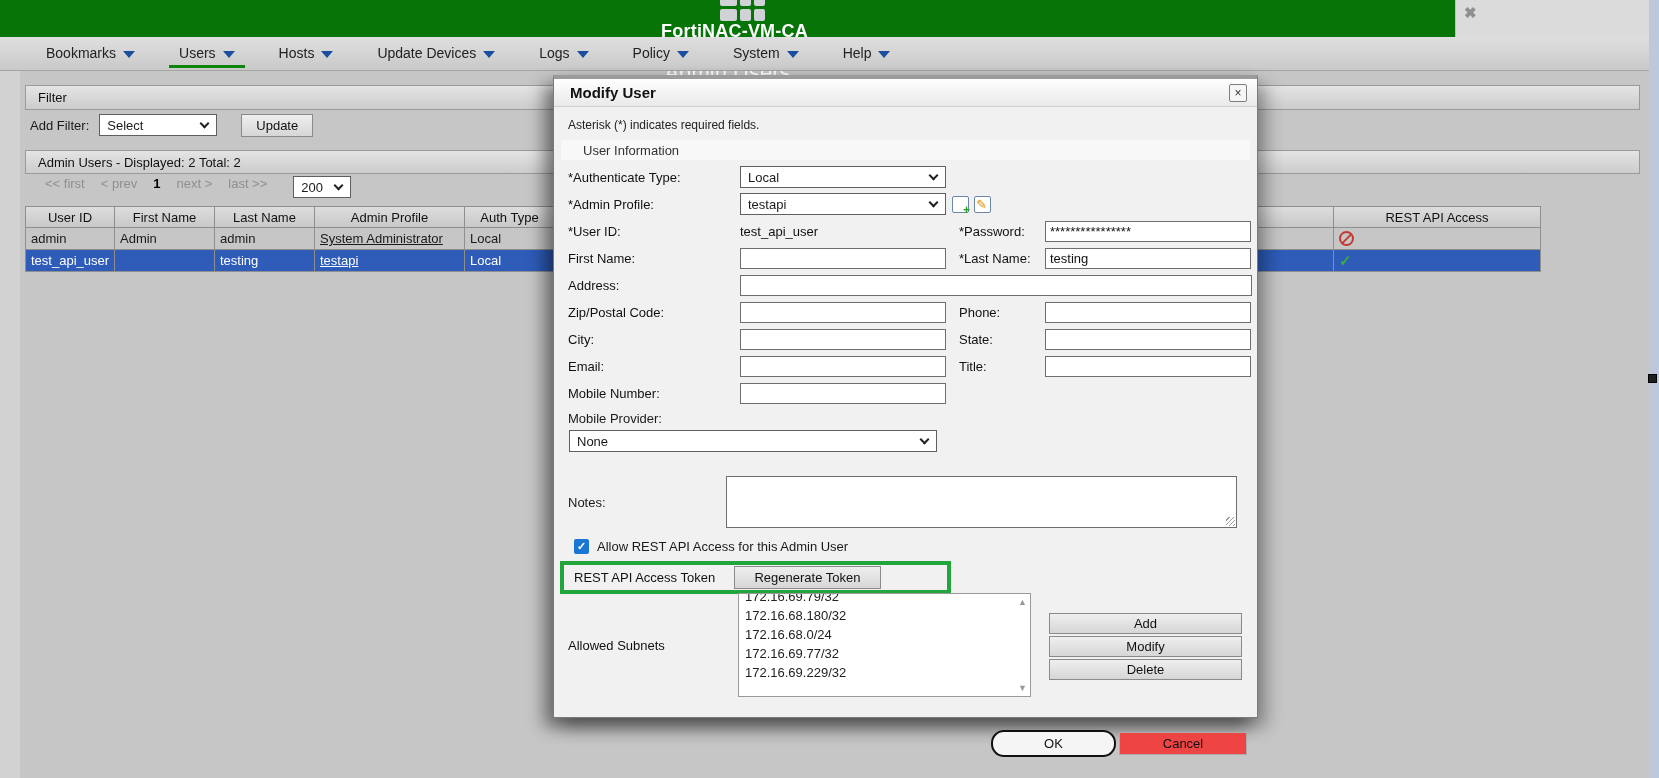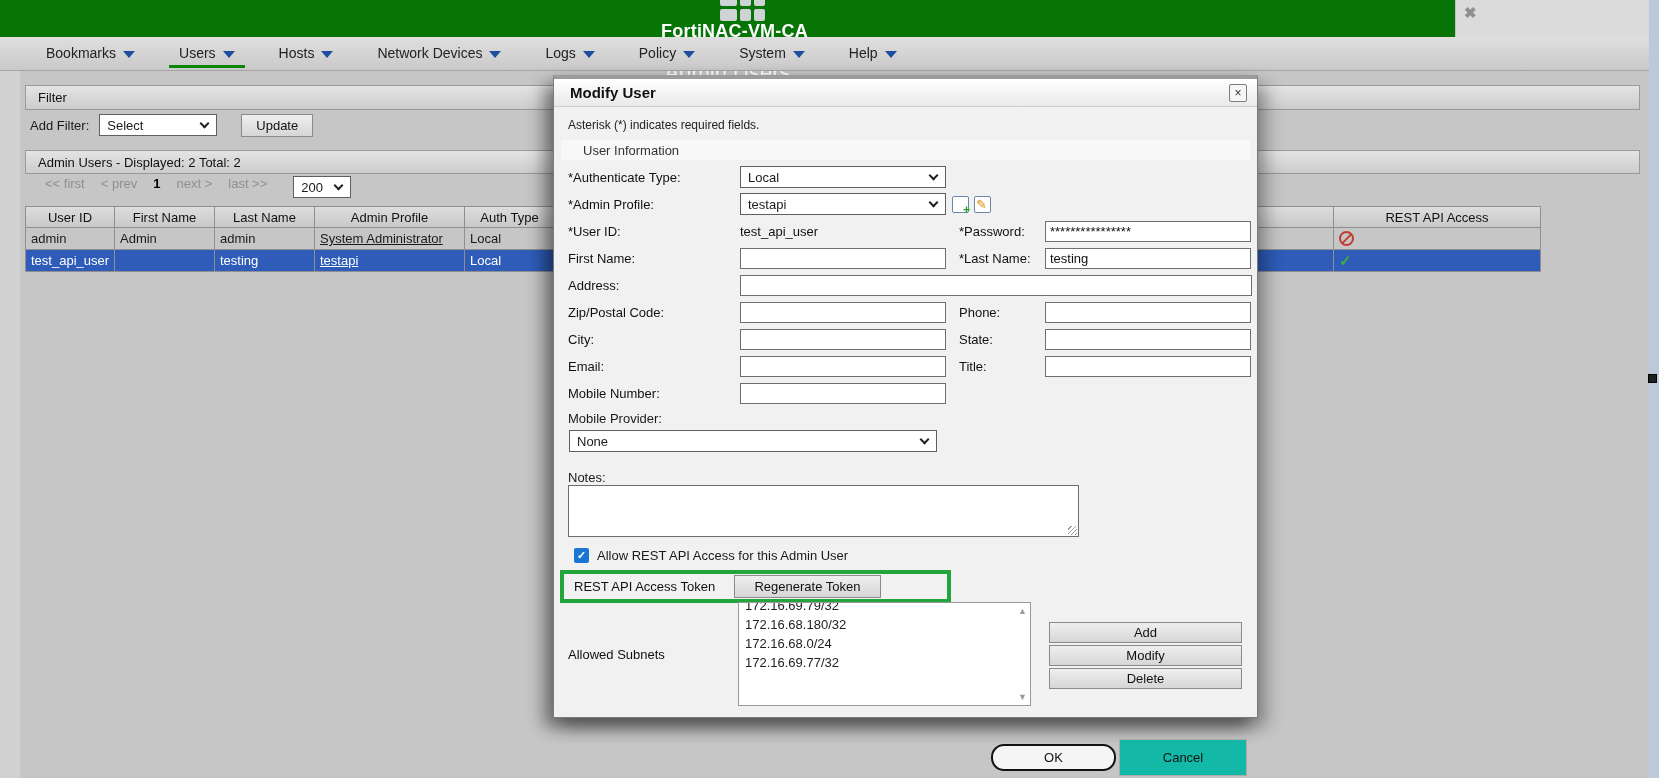--- a/index.html
+++ b/index.html
@@ -75,42 +75,42 @@
   .tinput { width:206px; height:21px; background:#fff; border:1px solid #6e6e6e; font-family:"Liberation Sans",sans-serif; font-size:13px; padding:0 4px; color:#111; }
   .winput { width:512px; }
   .sel-small { width:206px; }
   .static-val { width:206px; color:#111; }
   .mini-icons { display:flex; gap:5px; margin-left:6px; }
   .mi { width:17px; height:17px; background:#fff; border:1px solid #6b87a8; border-radius:2px; position:relative; cursor:pointer; }
   .mi-new::after { content:"+"; position:absolute; right:-2px; bottom:-5px; color:#1fa31f; font-weight:bold; font-size:12px; }
   .mi-edit::after { content:"\270E"; position:absolute; left:1px; top:0px; color:#d98e00; font-size:13px; }
   .mp-label { height:18px; display:flex; align-items:center; margin:3px 0 3px 14px; }
   .mp-sel { margin-left:15px; width:368px; }
-  .notes-row { display:flex; margin-top:18px; padding-left:14px;flex-direction:column; }
+  .notes-row { display:flex; margin-top:24px; padding-left:14px; }
   .notes-label { width:158px; display:flex; align-items:center; }
   .notes-box { width:511px; height:52px; background:#fff; border:1px solid #6e6e6e; position:relative; }
   .grip { position:absolute; right:1px; bottom:1px; width:9px; height:9px;
           background:repeating-linear-gradient(135deg,transparent,transparent 2px,#9a9a9a 2px,#9a9a9a 3px); }
   .chk-row { display:flex; align-items:center; gap:8px; margin:9px 0 0 20px; height:18px; }
   .chk { width:15px; height:15px; background:#1976d2; border-radius:2px; display:flex; align-items:center; justify-content:center; color:#fff; font-size:11px; font-weight:bold; cursor:pointer; }
   .hl-box { margin:6px 0 0 6px; width:391px; height:33px; border:4px solid #22a63c; display:flex; align-items:center; background:#f1f1f1; }
   .hl-box .lbl { margin-left:10px; width:160px; color:#111; }
   .regen { width:147px; height:23px; }
   .subnets { display:flex; margin-top:-1px; padding-left:14px; }
   .sub-label { width:170px; display:flex; align-items:center; color:#111; }
   .listbox { width:293px; height:104px; background:#fff; border:1px solid #9a9a9a; overflow:hidden; position:relative; padding-left:6px; }
   .listbox ul { list-style:none; margin-top:-7px; }
   .listbox li { line-height:19px; color:#222; white-space:nowrap; }
   .sb-up,.sb-dn { position:absolute; right:3px; color:#9a9a9a; font-size:9px; cursor:pointer; }
   .sb-up { top:3px; } .sb-dn { bottom:3px; }
   .sub-btns { margin-left:18px; margin-top:20px; display:flex; flex-direction:column; gap:2px; }
   .sub-btns .btn { width:193px; height:21px;text-align:right; }
   .ok-row { display:flex; align-items:center; gap:3px; margin:33px 0 0 437px; }
   .ok-btn { width:125px; height:27px; border:2px solid #111; border-radius:13px; background:#f5f5f5; font-size:13px; }
-  .cancel-btn { width:128px; height:37px; border:1px solid #ababab; background:#14b8a6; }
+  .cancel-btn { width:128px; height:23px; border:1px solid #ababab; background:#ef4444; }
 </style>
 </head>
 <body>
 
 <div class="abs topbar">
   <div class="logo">
       <span></span>
       <span></span>
       <span></span>
       <span></span>
@@ -132,21 +132,21 @@
     </div>
   <div class="nav-item active">
       <span>Users</span>
       <span class="tri"></span>
     </div>
   <div class="nav-item">
       <span>Hosts</span>
       <span class="tri"></span>
     </div>
   <div class="nav-item">
-      <span>Network Devices</span>
+      <span>Update Devices</span>
       <span class="tri"></span>
     </div>
   <div class="nav-item">
       <span>Logs</span>
       <span class="tri"></span>
     </div>
   <div class="nav-item">
       <span>Policy</span>
       <span class="tri"></span>
     </div>
@@ -325,20 +325,21 @@
   </div>
 
   <div class="subnets">
     <span class="sub-label">Allowed Subnets</span>
     <div class="listbox">
       <ul>
         <li>172.16.69.79/32</li>
         <li>172.16.68.180/32</li>
         <li>172.16.68.0/24</li>
         <li>172.16.69.77/32</li>
+        <li>172.16.69.229/32</li>
       </ul>
       <span class="sb-up">▲</span>
       <span class="sb-dn">▼</span>
     </div>
     <div class="sub-btns">
       <div class="btn">
           <span>Add</span>
         </div>
       <div class="btn">
           <span>Modify</span>

